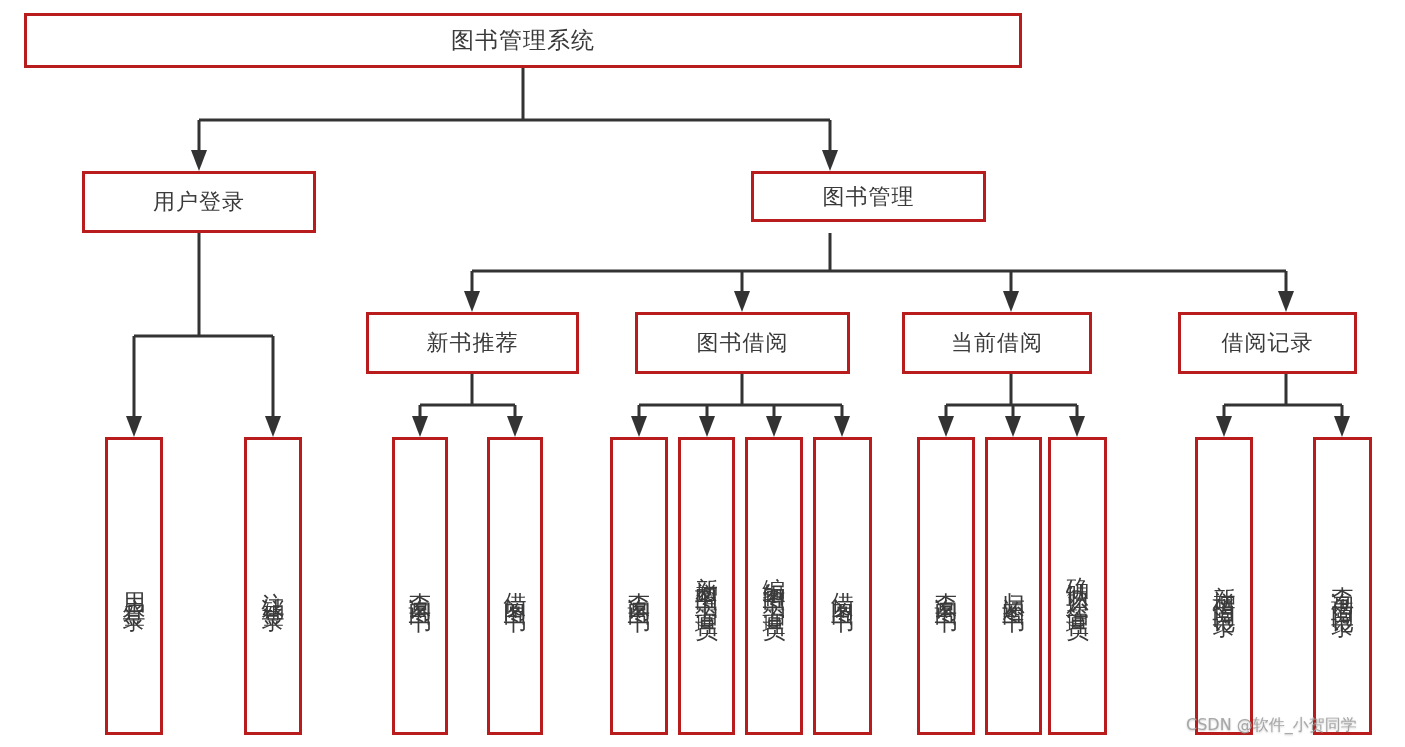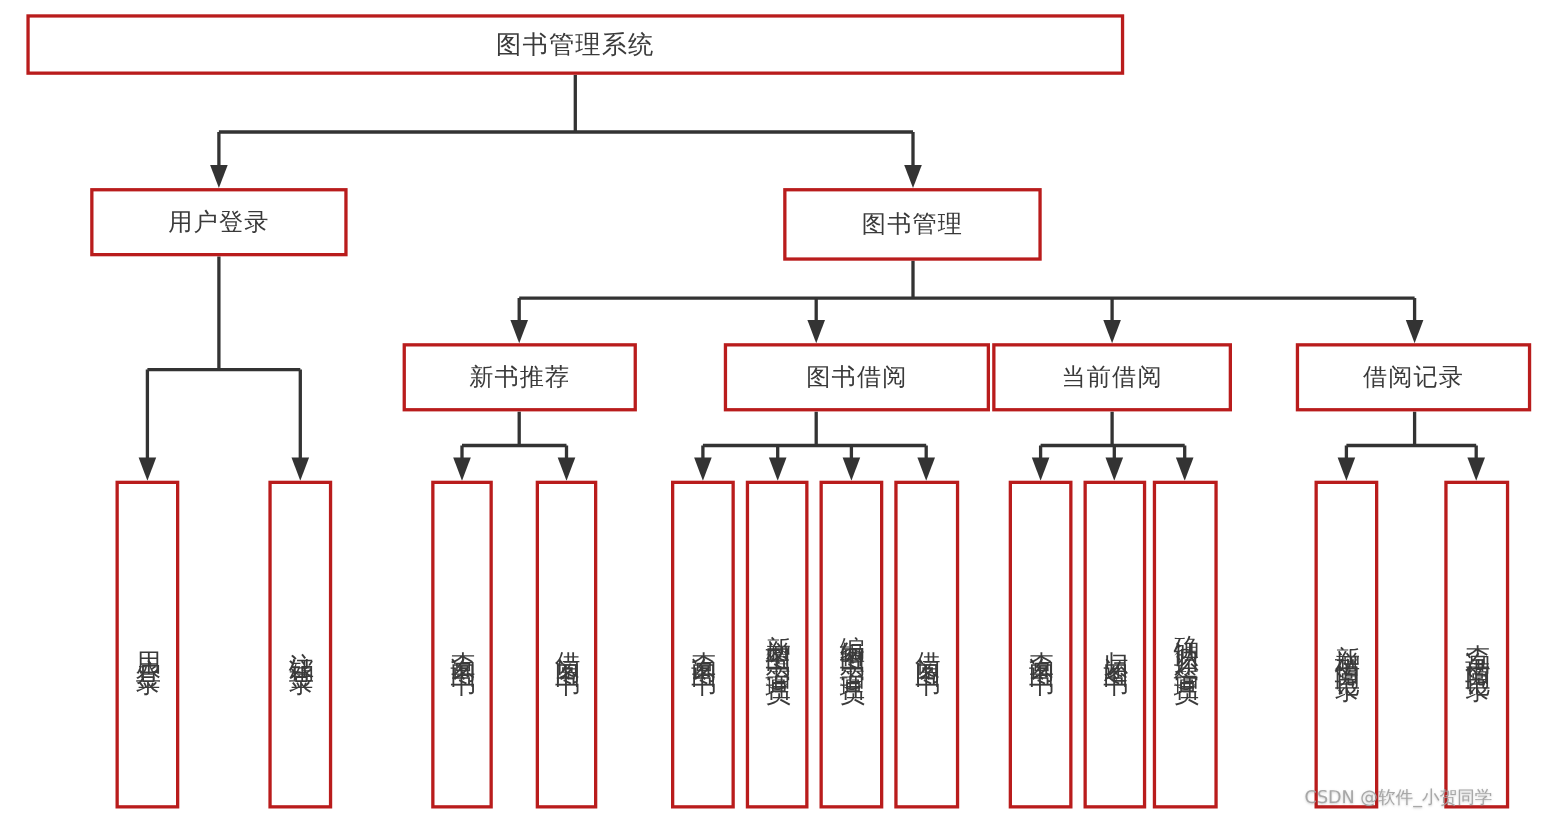--- a/index.html
+++ b/index.html
@@ -96,26 +96,26 @@
       <polygon points="1005,416 1021,416 1013,437"></polygon>
       <polygon points="1069,416 1085,416 1077,437"></polygon>
       <polygon points="1216,416 1232,416 1224,437"></polygon>
       <polygon points="1334,416 1350,416 1342,437"></polygon>
     </g>
   </svg>
 
   <div class="box hbox rootbox" style="left:24px; top:13px; width:998px; height:55px;">图书管理系统</div>
 
   <div class="box hbox" style="left:82px; top:171px; width:234px; height:62px;">用户登录</div>
-  <div class="box hbox" style="left:712px; top:171px; width:235px; height:66px;text-align:right;">图书管理</div>
+  <div class="box hbox" style="left:751px; top:171px; width:235px; height:51px;text-align:right;">图书管理</div>
 
   <div class="box hbox" style="left:366px; top:312px; width:213px; height:62px;">新书推荐</div>
-  <div class="box hbox" style="left:635px; top:312px; width:242px; height:62px;margin-left:23px;">图书借阅</div>
-  <div class="box hbox" style="left:902px; top:312px; width:218px; height:62px;">当前借阅</div>
-  <div class="box hbox" style="left:1178px; top:312px; width:214px; height:62px;">借阅记录</div>
+  <div class="box hbox" style="left:635px; top:312px; width:215px; height:62px;">图书借阅</div>
+  <div class="box hbox" style="left:902px; top:312px; width:190px; height:62px;">当前借阅</div>
+  <div class="box hbox" style="left:1178px; top:312px; width:179px; height:62px;">借阅记录</div>
 
   <div class="box leaf" style="left:105px; width:58px;">
     <span class="vtext">用户登录</span>
   </div>
   <div class="box leaf" style="left:244px; width:58px;">
     <span class="vtext">注销登录</span>
   </div>
 
   <div class="box leaf" style="left:392px; width:56px;">
     <span class="vtext">查询图书</span>

